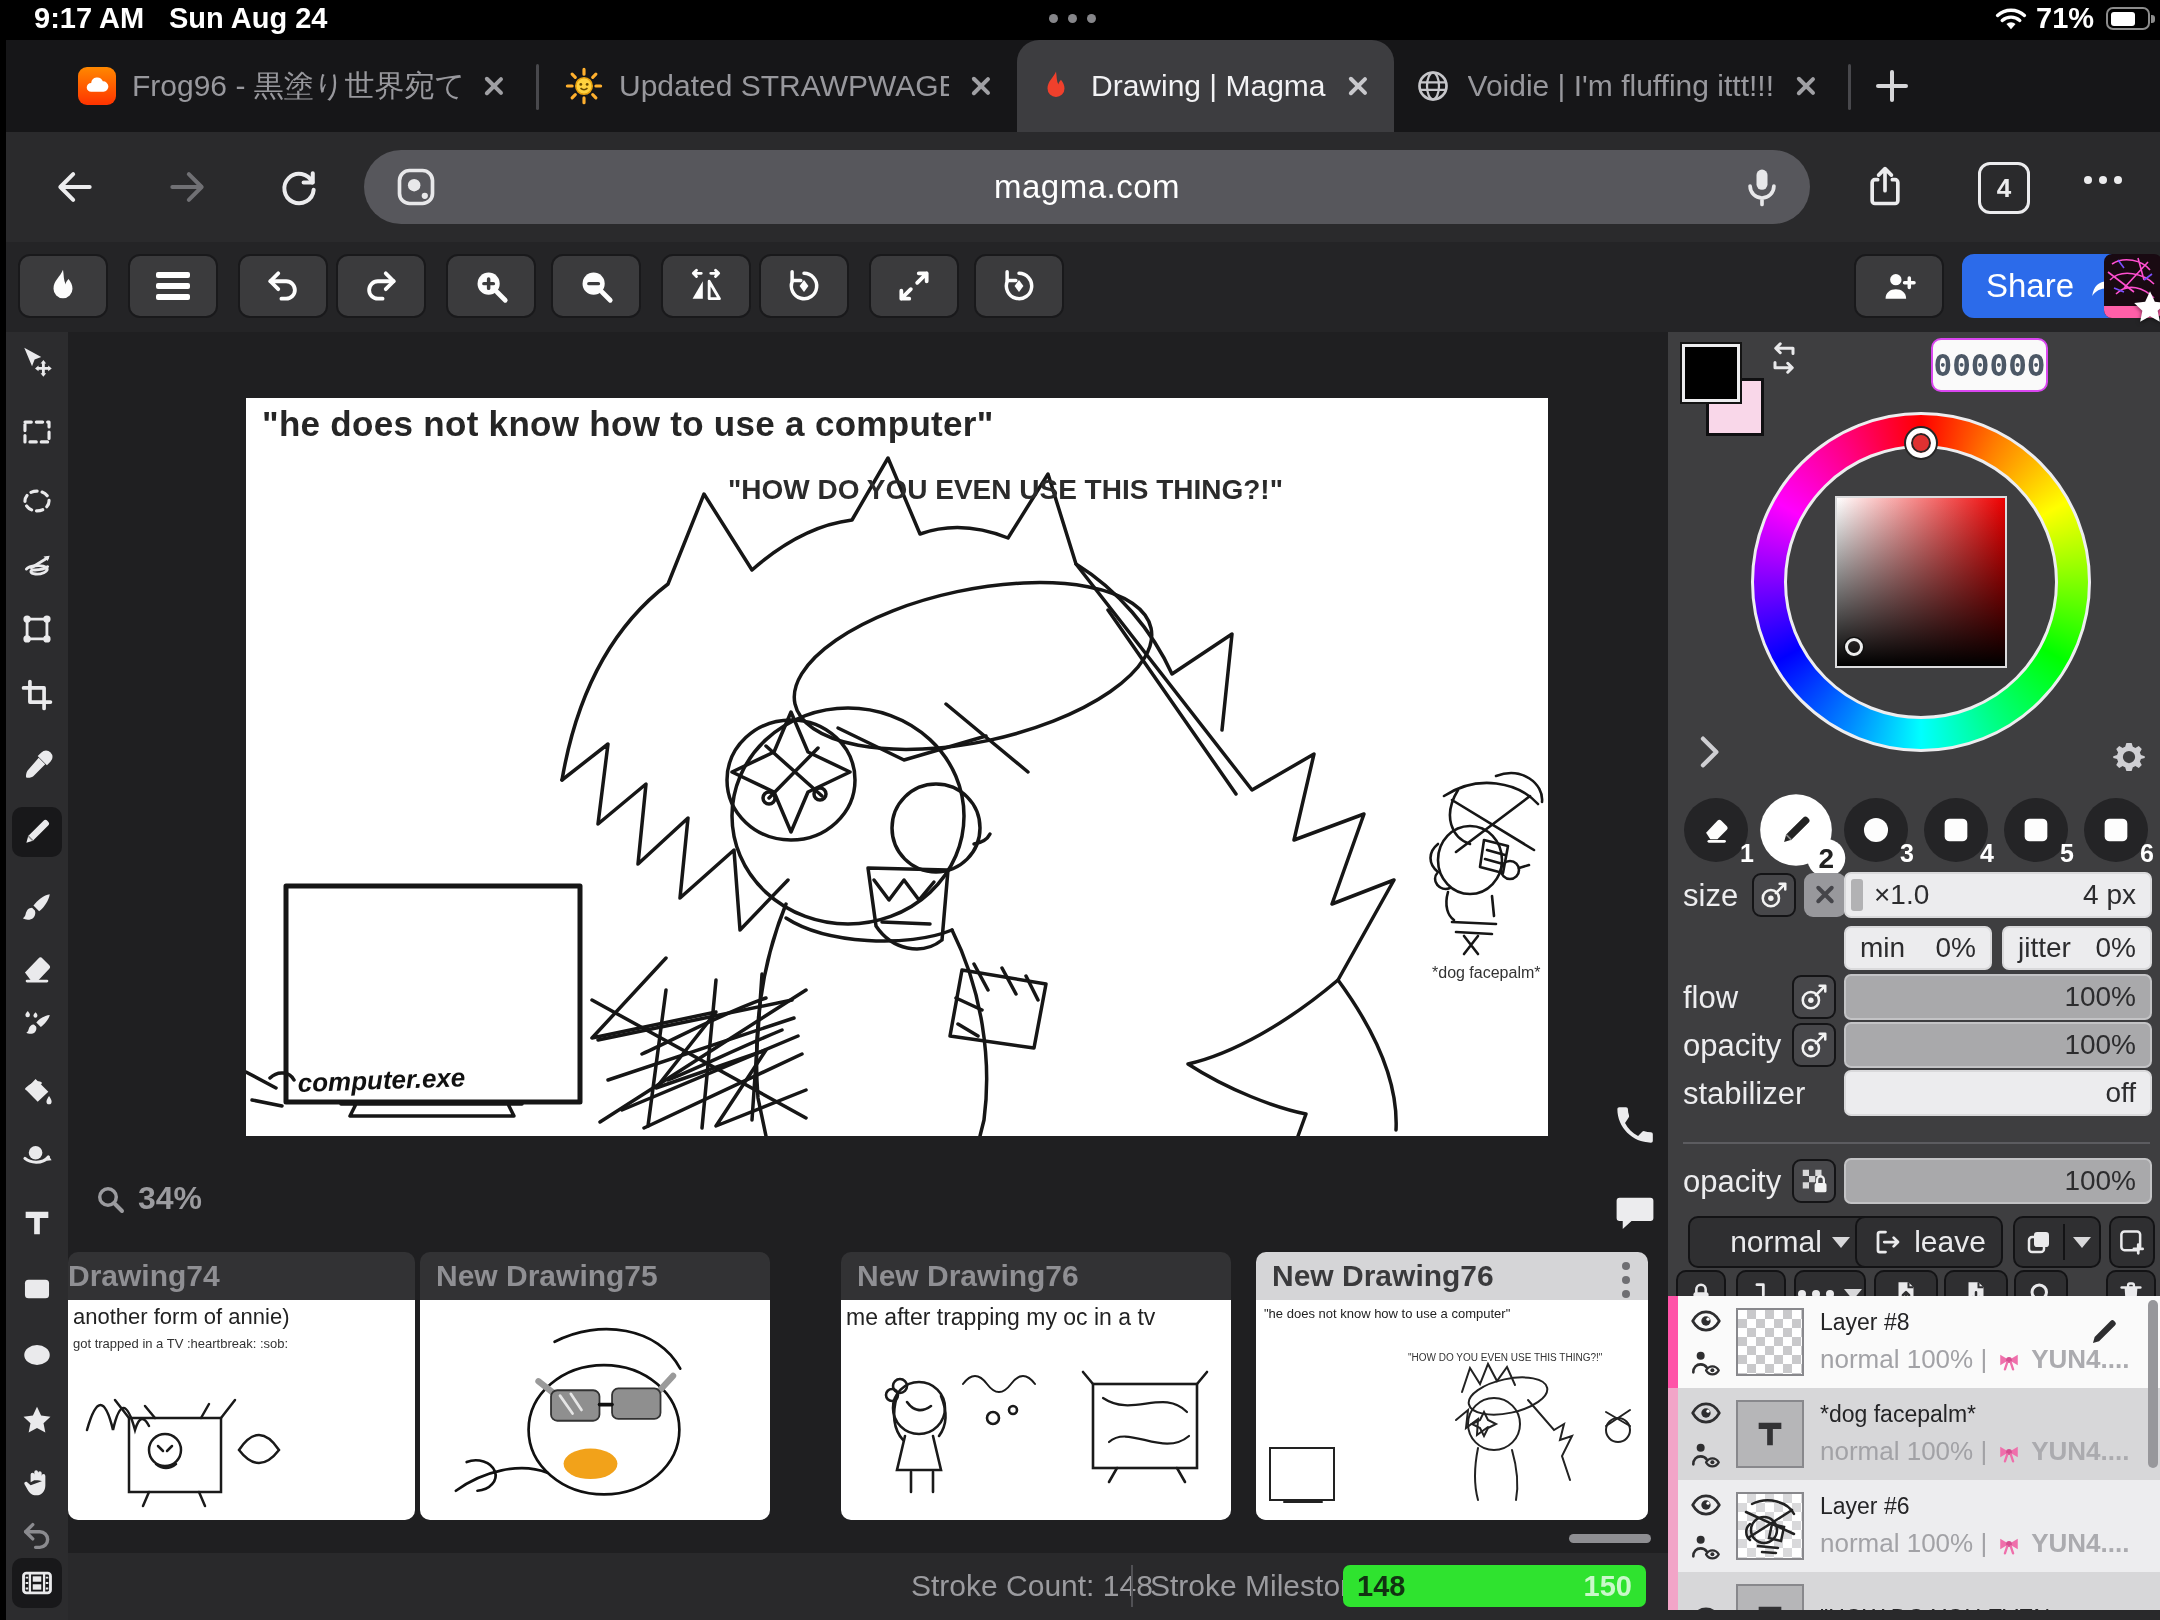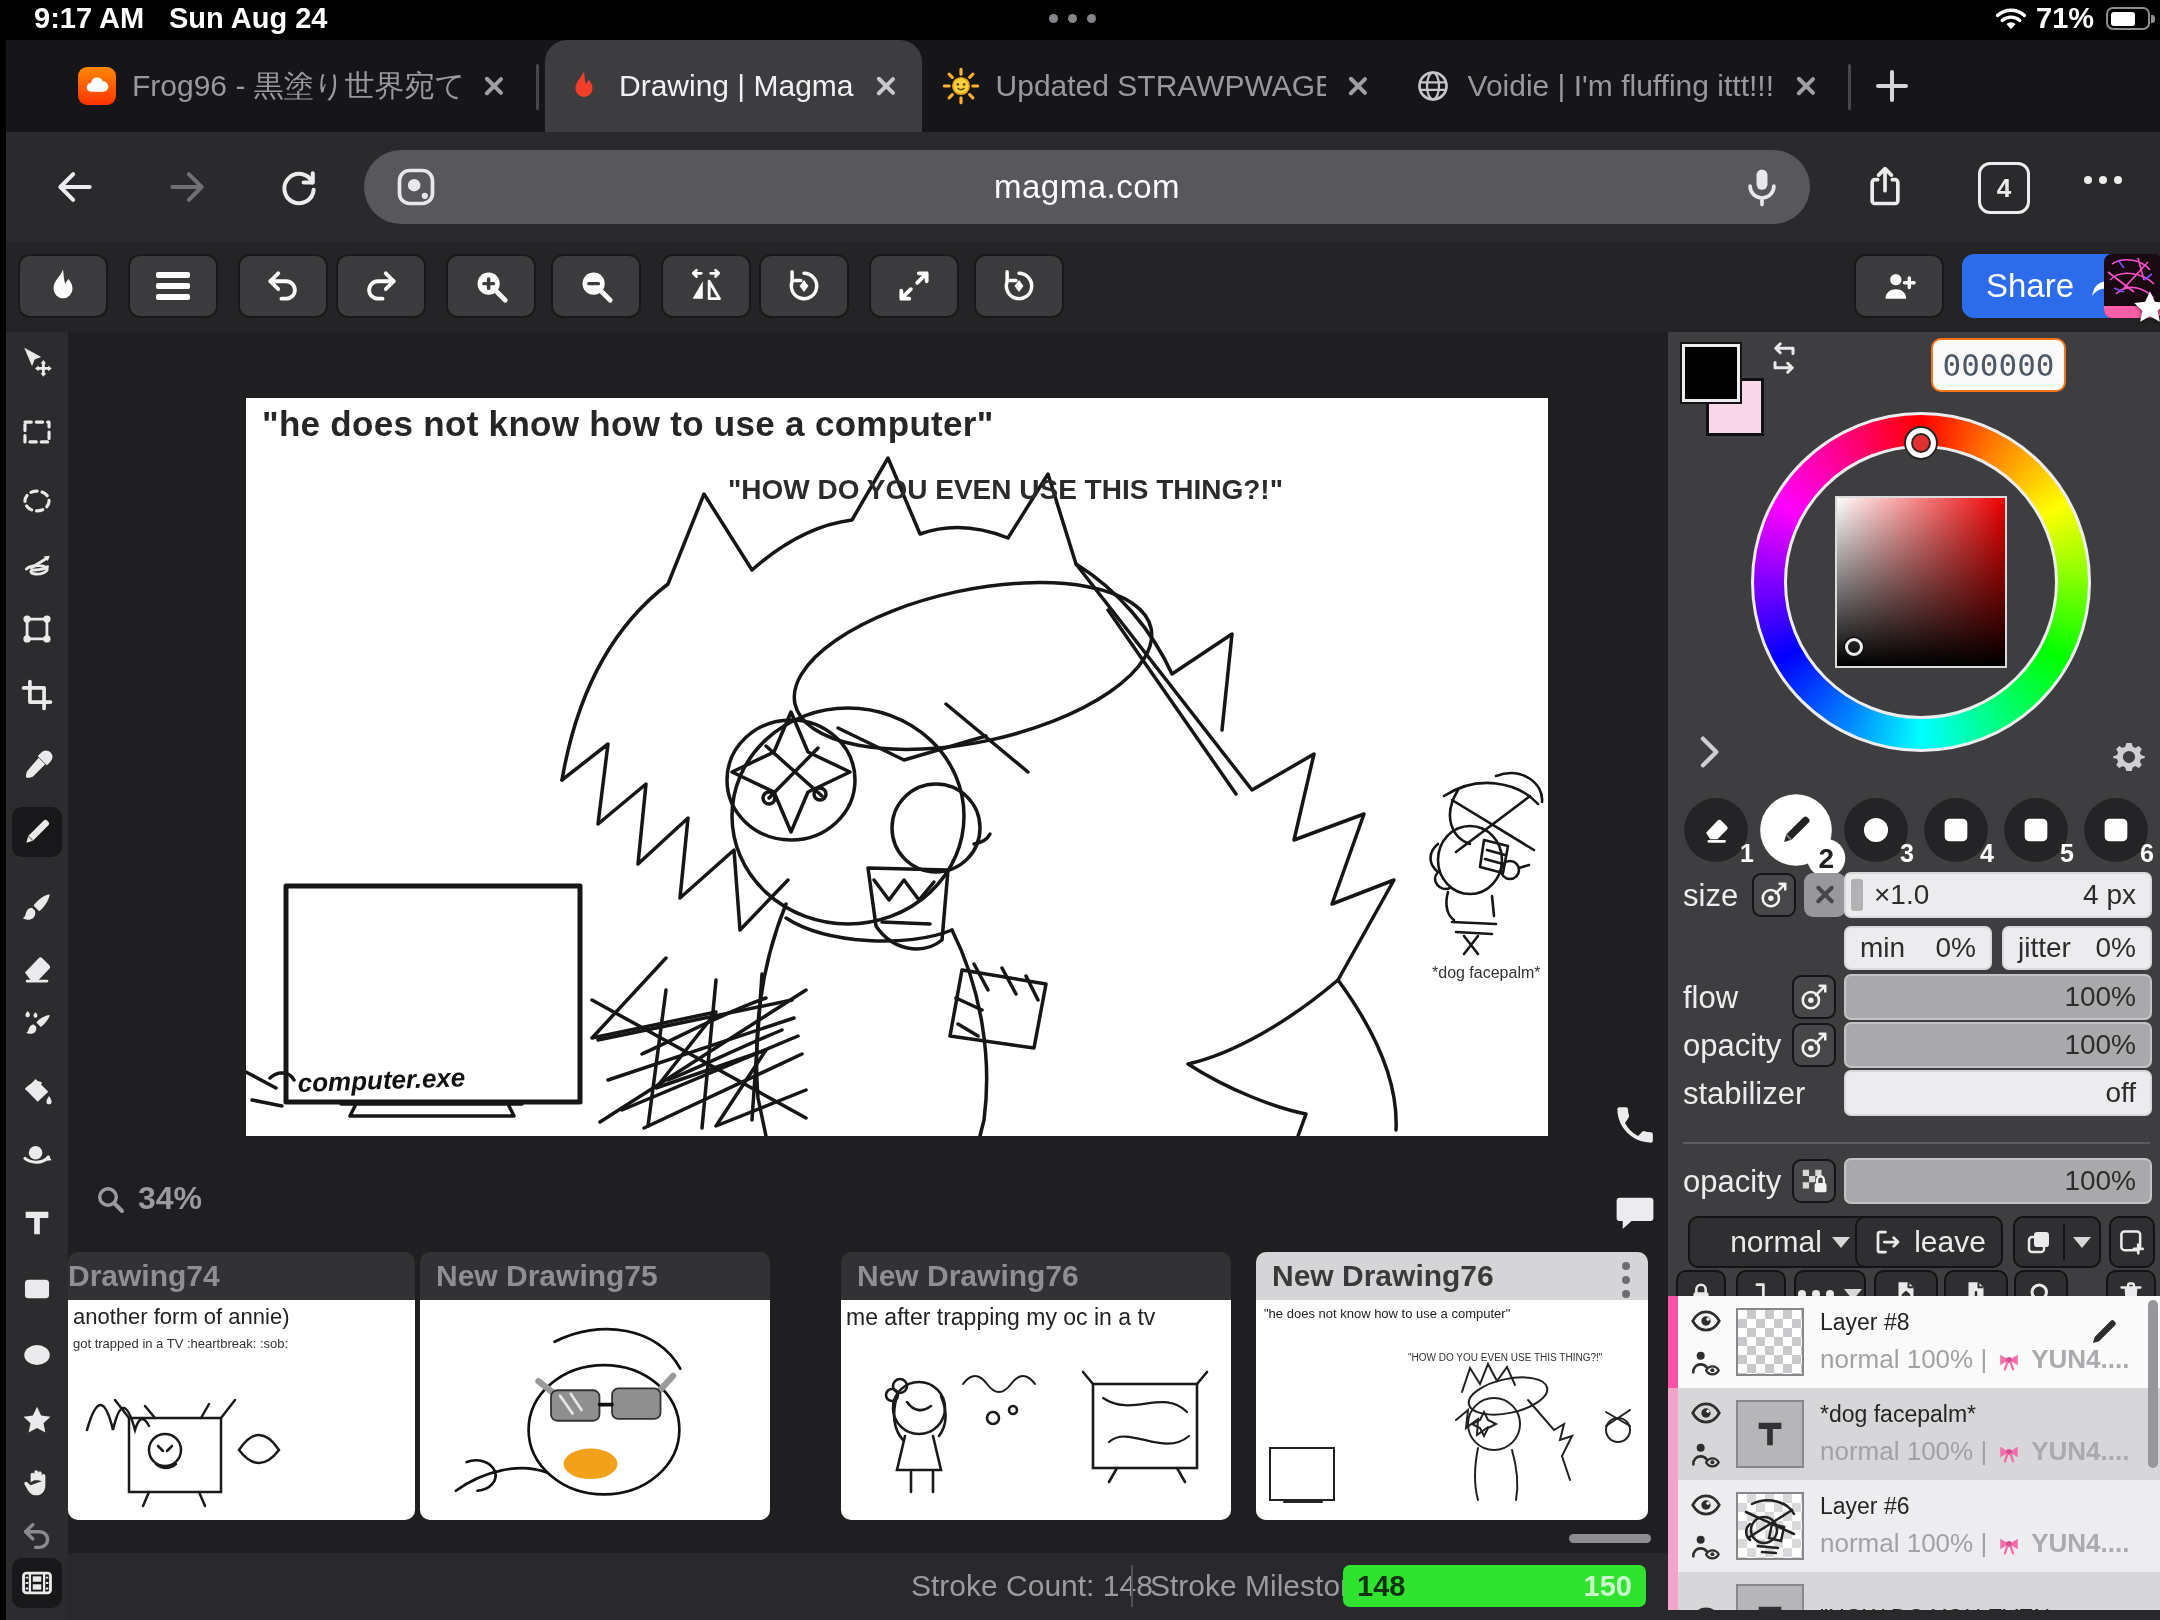--- a/index.html
+++ b/index.html
@@ -101,22 +101,22 @@
   .fbar{position:absolute;left:1275px;top:12px;width:303px;height:42px;background:#2fe32f;border-radius:7px;
         display:flex;align-items:center;justify-content:space-between;padding:0 14px;box-sizing:border-box;
         color:#123312;font-size:29px;font-weight:700;}
   .fbar .tgt{color:rgba(255,255,255,.75);}
 
   
   .rightpanel{position:absolute;left:1662px;top:332px;width:498px;height:1288px;background:#3e3e40;overflow:hidden;}
   .sw2{position:absolute;left:38px;top:46px;width:58px;height:58px;background:#f9d7e9;border:3px solid #101012;box-sizing:border-box;}
   .sw1{position:absolute;left:14px;top:12px;width:58px;height:58px;background:#000;border:3px solid #ededef;outline:2px solid #141414;box-sizing:border-box;}
   .swap{position:absolute;left:98px;top:8px;color:#e9e9eb;width:36px;height:36px;}
-  .hexbox{position:absolute;left:263px;top:6px;width:135px;height:54px;background:#fafafa;border-radius:10px;border:2px solid #f97316;
-          display:flex;align-items:center;justify-content:center;font-family:"DejaVu Sans Mono",monospace;font-size:31px;color:#4c5866;box-sizing:border-box;}
+  .hexbox{position:absolute;left:263px;top:6px;width:117px;height:54px;background:#fafafa;border-radius:10px;border:2px solid #d946ef;
+          display:flex;align-items:center;justify-content:center;font-family:"DejaVu Sans Mono",monospace;font-size:31px;color:#4c5866;box-sizing:border-box;font-weight:bold;}
   .wheel{position:absolute;left:83px;top:80px;width:340px;height:340px;border-radius:50%;border:3px solid #ededef;box-sizing:border-box;
          background:conic-gradient(#ff0000,#ff8000 8%,#ffff00 17%,#80ff00 25%,#00ff00 33%,#00ff80 42%,#00ffff 50%,#0080ff 58%,#0000ff 67%,#8000ff 75%,#ff00ff 83%,#ff0080 92%,#ff0000);}
   .wheel::after{content:"";position:absolute;left:30px;top:30px;right:30px;bottom:30px;border-radius:50%;background:#3e3e40;border:3px solid #ededef;box-sizing:border-box;}
   .huecur{position:absolute;left:50%;top:13px;transform:translateX(-50%);width:30px;height:30px;border-radius:50%;background:#e03131;
           border:5px solid #fff;box-shadow:0 0 0 2px #262626, inset 0 0 0 2px #262626;box-sizing:border-box;z-index:3;}
   .svsq{position:absolute;left:50%;top:50%;transform:translate(-50%,-50%);width:172px;height:172px;z-index:2;
         background:linear-gradient(to top,#000,rgba(0,0,0,0)),linear-gradient(to right,#fff,#e00);border:2px solid #dcdcde;box-sizing:border-box;}
   .svcur{position:absolute;left:8px;bottom:10px;width:18px;height:18px;border-radius:50%;border:3px solid #ededed;box-shadow:0 0 0 1.5px #111;box-sizing:border-box;}
   .chev{position:absolute;left: 20px;top:400px;width:40px;height:40px;color:#cfcfd3;}
   .gearb{position:absolute;left:440px;top:404px;width:42px;height:42px;color:#cfcfd3;}
@@ -204,47 +204,47 @@
           <span class="icon" style="width:28px;height:28px;color:#fff">
             <svg viewBox="0 0 24 24">
               <path d="M7 17a3.8 3.8 0 0 1 0-7.6A5.2 5.2 0 0 1 17 8a4.2 4.2 0 0 1 .5 9z" fill="currentColor"></path>
             </svg>
           </span>
         </span>
       <span class="ttl">Frog96 - 黒塗り世界宛て</span>
       <span class="xico" style="color:#a0a0a4"></span>
     </div>
     <div class="tsep"></div>
-    <div class="tab active">
-      <span class="fav">
-          <span class="icon" style="width:34px;height:34px;color:#f0402c">
-            <svg viewBox="0 0 24 24">
-              <path d="M12 1.8C10.2 6.4 6 8.6 6 13.8a6 6 0 0 0 12 0c0-2.6-1.1-4.5-2.5-6.3-.9 1.2-1.8 1.8-1.8 3.5C12.3 8.4 12.6 5.4 12 1.8z" fill="currentColor"></path>
-            </svg>
-          </span>
-        </span>
-      <span class="ttl">Drawing | Magma</span>
-      <span class="xico" style="color:#c9c9cd"></span>
-    </div>
     <div class="tab">
       <span class="fav">
           <span class="icon" style="width:38px;height:38px">
             <svg viewBox="0 0 24 24">
               <circle cx="12" cy="12" r="5.2" fill="#ffd23f" stroke="#e8a10e"></circle>
               <g stroke="#ffb02e" stroke-width="2" stroke-linecap="round">
                 <path d="M12 1.5v3M12 19.5v3M1.5 12h3M19.5 12h3M4.5 4.5l2 2M17.5 17.5l2 2M19.5 4.5l-2 2M6.5 17.5l-2 2"></path>
               </g>
               <circle cx="10" cy="11" r=".9" fill="#6b4b00"></circle>
               <circle cx="14" cy="11" r=".9" fill="#6b4b00"></circle>
               <path d="M9.8 13.4c1.4 1.2 3 1.2 4.4 0" fill="none" stroke="#6b4b00"></path>
             </svg>
           </span>
         </span>
       <span class="ttl">Updated STRAWPWAGE</span>
       <span class="xico" style="color:#a0a0a4"></span>
+    </div>
+    <div class="tab active">
+      <span class="fav">
+          <span class="icon" style="width:34px;height:34px;color:#f0402c">
+            <svg viewBox="0 0 24 24">
+              <path d="M12 1.8C10.2 6.4 6 8.6 6 13.8a6 6 0 0 0 12 0c0-2.6-1.1-4.5-2.5-6.3-.9 1.2-1.8 1.8-1.8 3.5C12.3 8.4 12.6 5.4 12 1.8z" fill="currentColor"></path>
+            </svg>
+          </span>
+        </span>
+      <span class="ttl">Drawing | Magma</span>
+      <span class="xico" style="color:#c9c9cd"></span>
     </div>
     <div class="tab">
       <span class="fav">
           <span class="icon" style="width:36px;height:36px;color:#c6c6ca">
             <svg viewBox="0 0 24 24">
               <circle cx="12" cy="12" r="9" stroke="currentColor" fill="none" stroke-linecap="round" stroke-linejoin="round" stroke-width="1.8"></circle>
               <ellipse cx="12" cy="12" rx="4" ry="9" stroke="currentColor" fill="none" stroke-linecap="round" stroke-linejoin="round" stroke-width="1.5"></ellipse>
               <path d="M3.5 9.5h17M3.5 14.5h17" stroke="currentColor" fill="none" stroke-linecap="round" stroke-linejoin="round" stroke-width="1.5"></path>
             </svg>
           </span>

